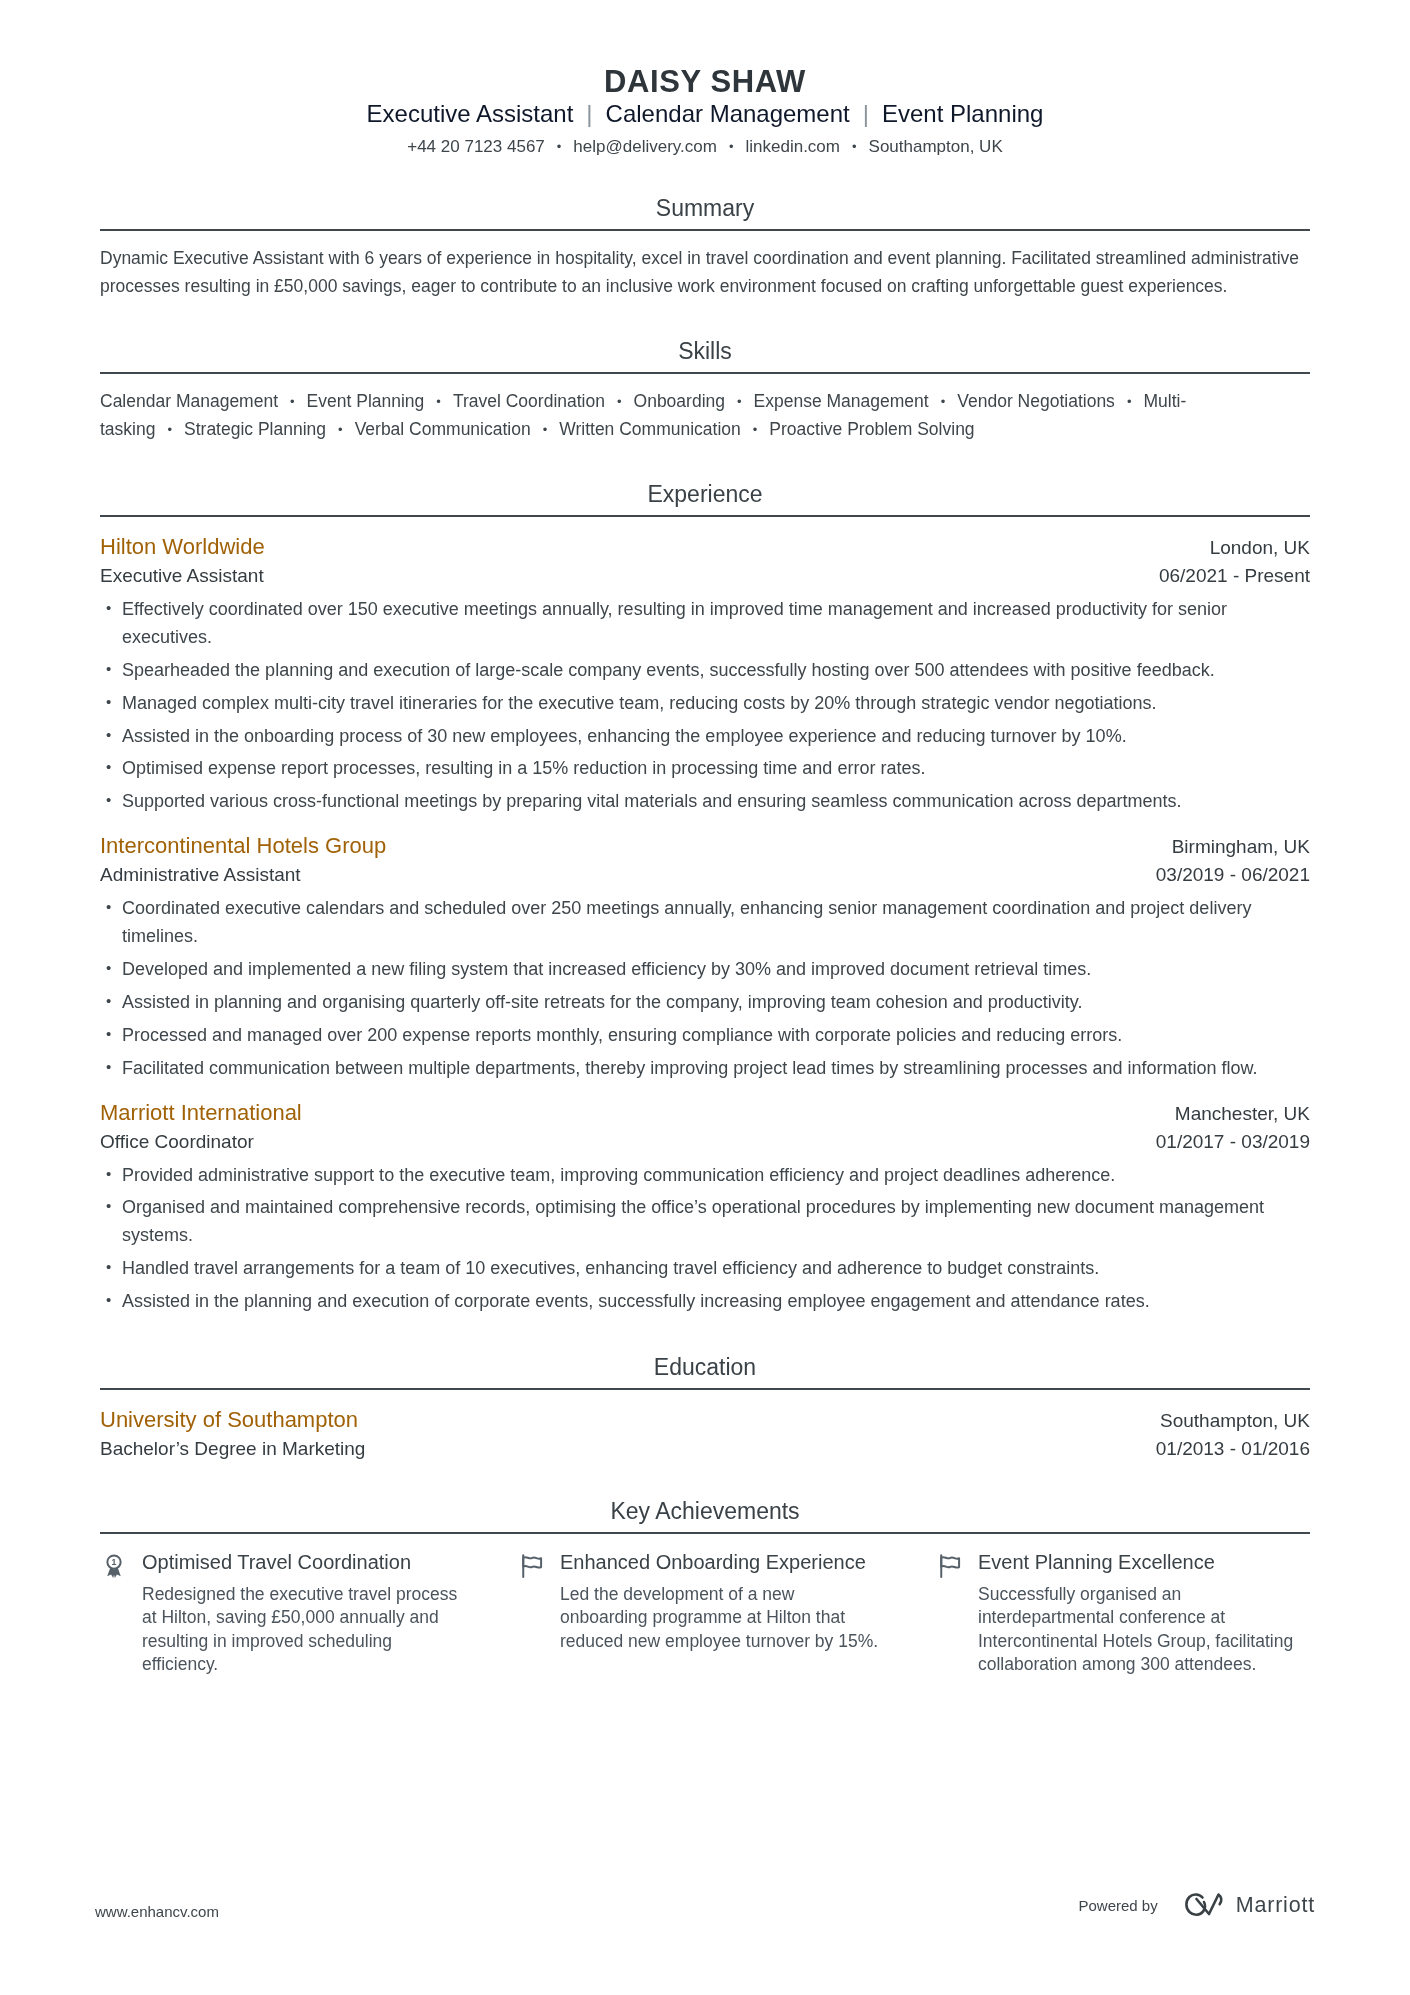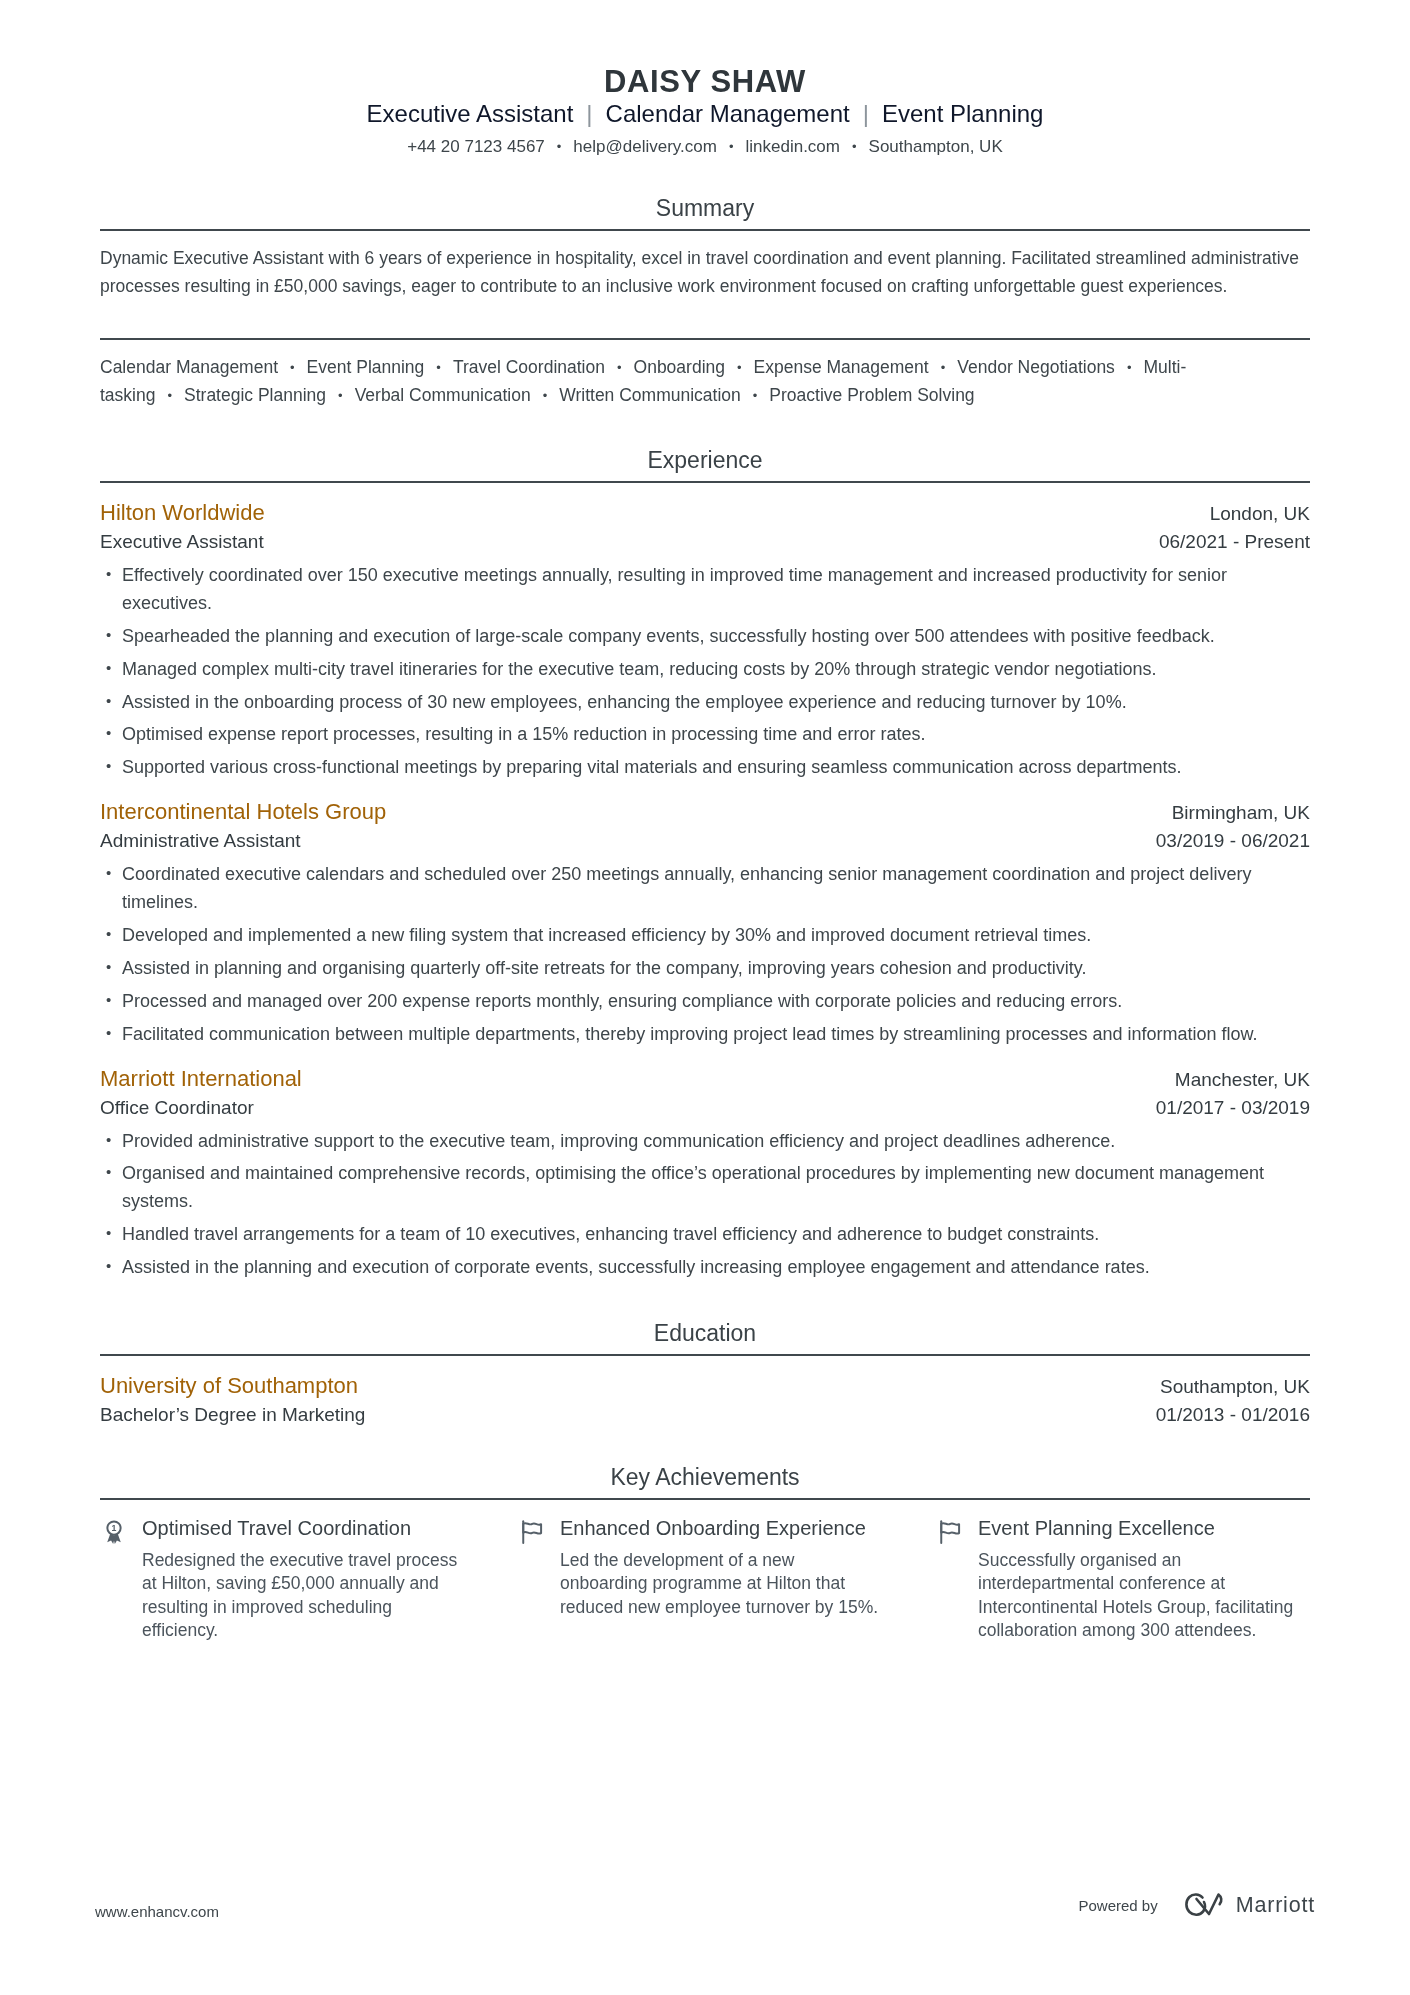--- a/index.html
+++ b/index.html
@@ -66,20 +66,21 @@
     <span class="contact-item">+44 20 7123 4567</span><span class="contact-item">help@delivery.com</span><span class="contact-item">linkedin.com</span><span class="contact-item">Southampton, UK</span></div>
   </header>
 
   <section class="section">
     <h2 class="sec-title">Summary</h2>
     <div class="rule"></div>
     <p class="para">Dynamic Executive Assistant with 6 years of experience in hospitality, excel in travel coordination and event planning. Facilitated streamlined administrative processes resulting in £50,000 savings, eager to contribute to an inclusive work environment focused on crafting unforgettable guest experiences.</p>
   </section>
 
   <section class="section">
+    <h2 class="sec-title">Skills</h2>
     <div class="rule"></div>
     <p class="para">
       
     <span class="skill contact-item">Calendar Management</span><span class="skill contact-item">Event Planning</span><span class="skill contact-item">Travel Coordination</span><span class="skill contact-item">Onboarding</span><span class="skill contact-item">Expense Management</span><span class="skill contact-item">Vendor Negotiations</span><span class="skill contact-item">Multi-tasking</span><span class="skill contact-item">Strategic Planning</span><span class="skill contact-item">Verbal Communication</span><span class="skill contact-item">Written Communication</span><span class="skill contact-item">Proactive Problem Solving</span></p>
   </section>
 
   <section class="section">
     <h2 class="sec-title">Experience</h2>
     <div class="rule"></div>
     <div>
@@ -109,21 +110,21 @@
             <span class="loc">Birmingham, UK</span>
           </div>
           <div class="entry-sub">
             <span class="role">Administrative Assistant</span>
             <span class="dates">03/2019 - 06/2021</span>
           </div>
           <ul class="bullets">
 
           <li>Coordinated executive calendars and scheduled over 250 meetings annually, enhancing senior management coordination and project delivery timelines.</li>
             <li>Developed and implemented a new filing system that increased efficiency by 30% and improved document retrieval times.</li>
-            <li>Assisted in planning and organising quarterly off-site retreats for the company, improving years cohesion and productivity.</li>
+            <li>Assisted in planning and organising quarterly off-site retreats for the company, improving team cohesion and productivity.</li>
             <li>Processed and managed over 200 expense reports monthly, ensuring compliance with corporate policies and reducing errors.</li>
             <li>Facilitated communication between multiple departments, thereby improving project lead times by streamlining processes and information flow.</li>
           </ul>
         </article>
         <article class="entry">
           <div class="entry-head">
             <span class="company">Marriott International</span>
             <span class="loc">Manchester, UK</span>
           </div>
           <div class="entry-sub">

